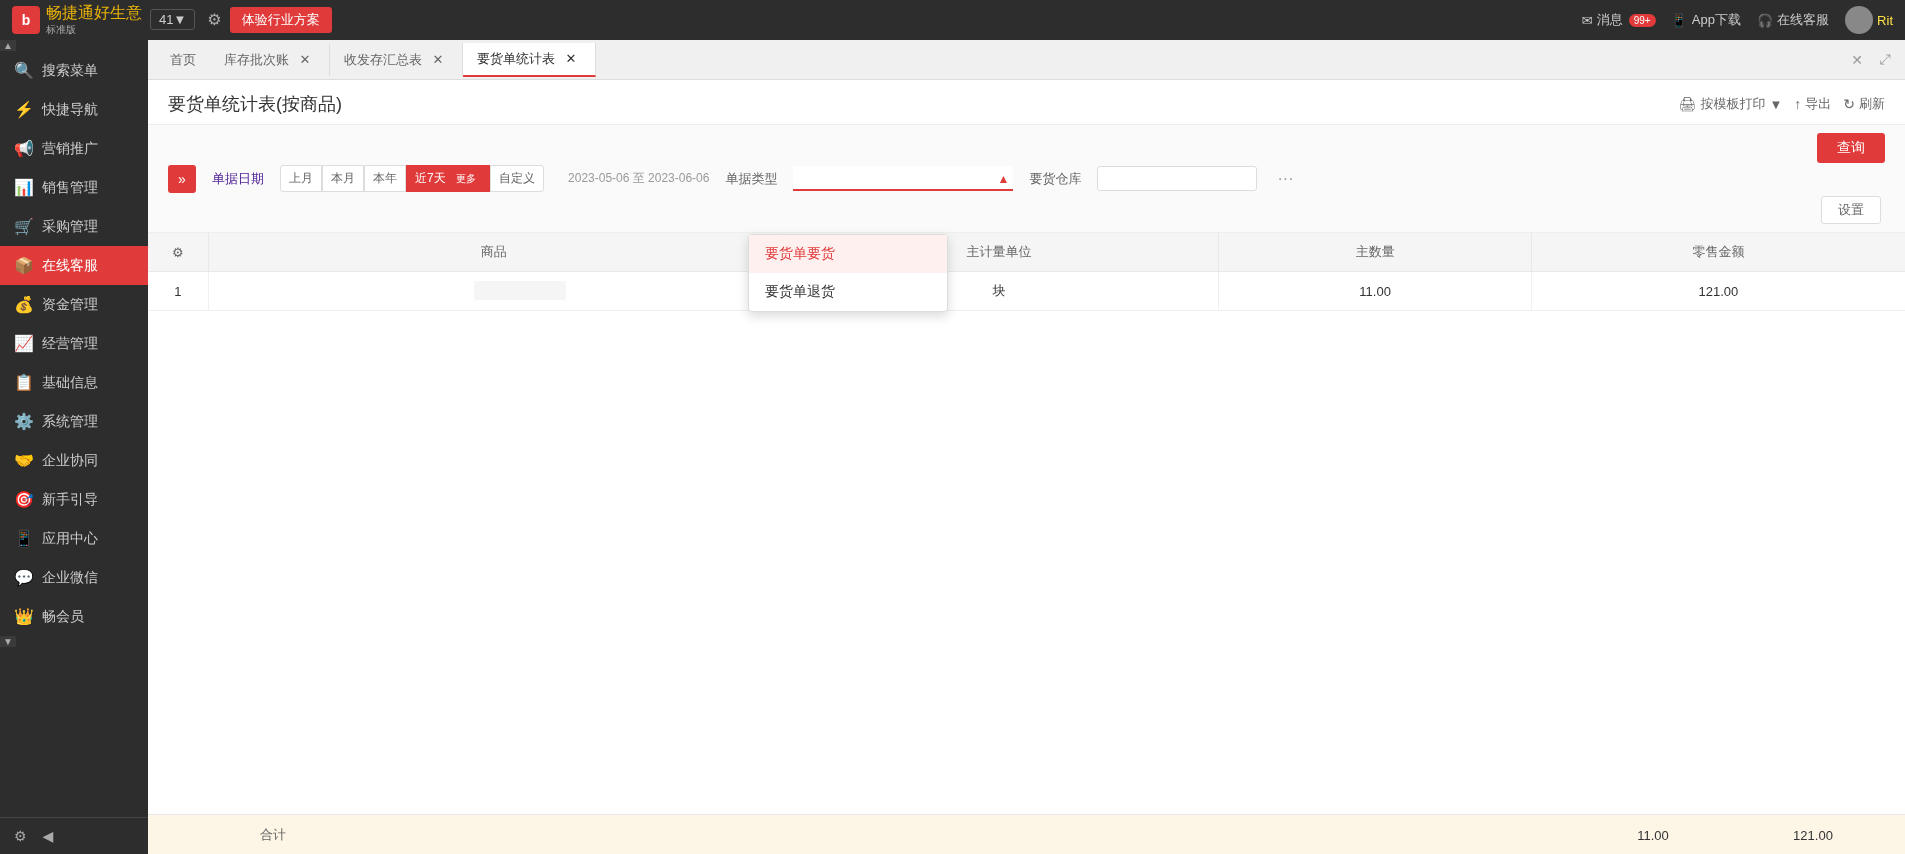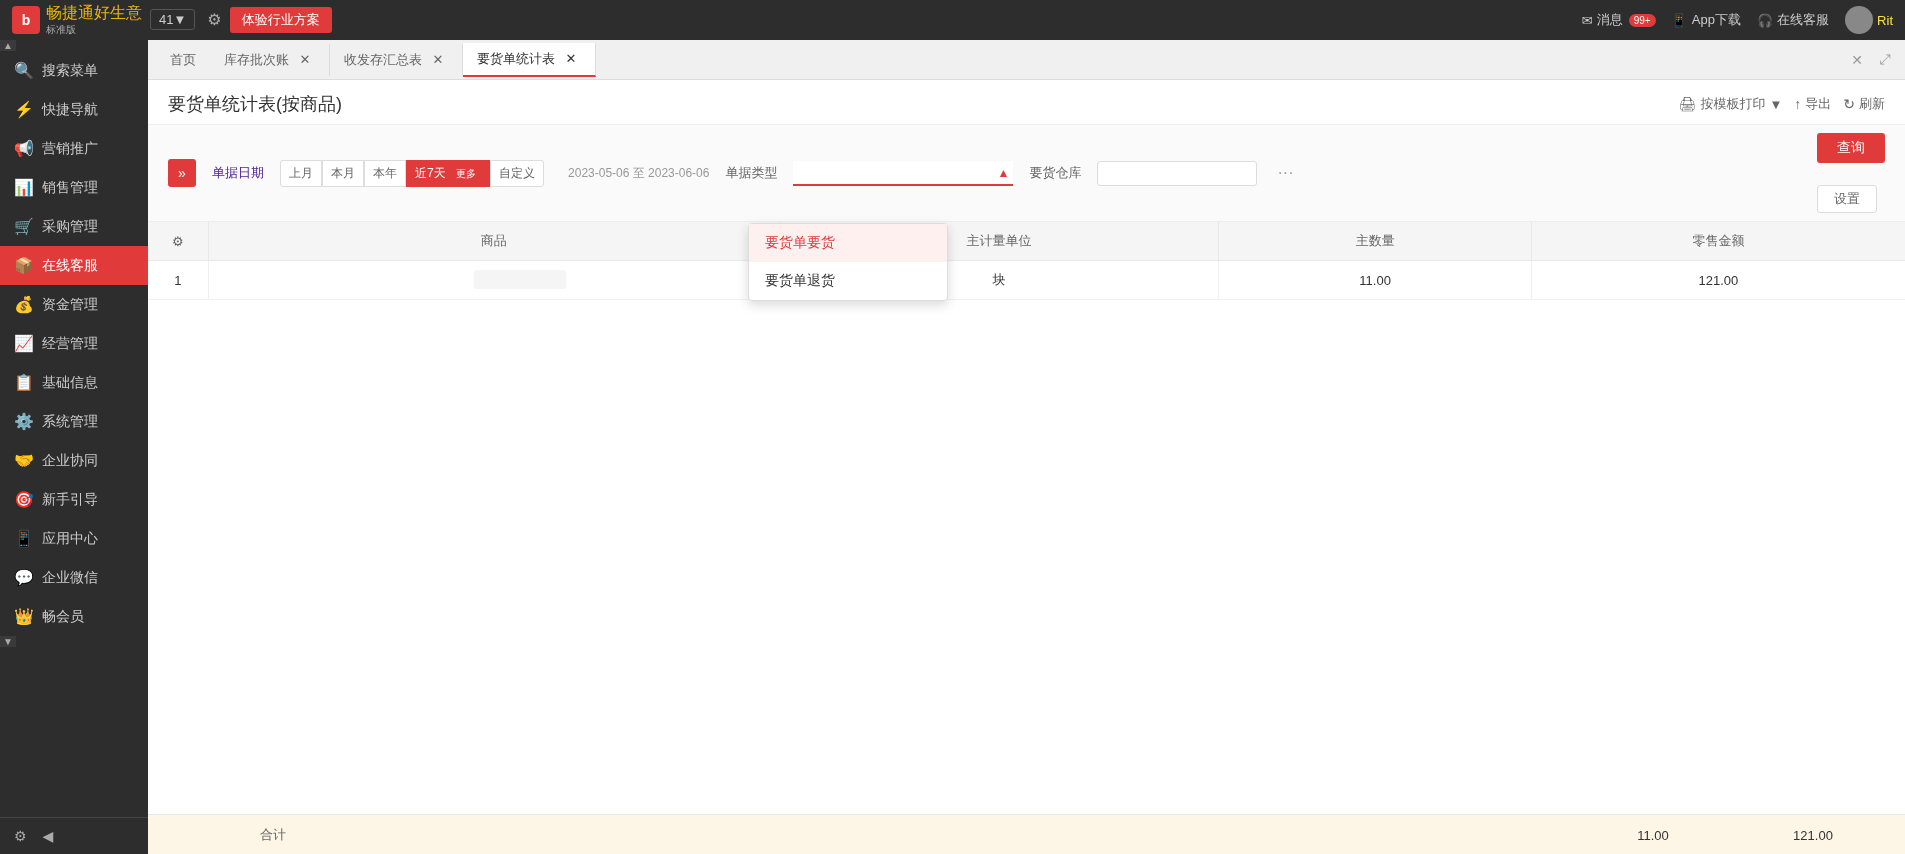--- a/index.html
+++ b/index.html
@@ -129,21 +129,21 @@
     .filter-type-input-wrap { position: relative; display: flex; align-items: center; }
     .filter-type-input { border: none; border-bottom: 2px solid #e03a3a; outline: none; padding: 4px 24px 4px 8px; font-size: 13px; width: 220px; background: white; }
     .filter-type-arrow { position: absolute; right: 4px; color: #e03a3a; font-size: 12px; cursor: pointer; }
     .filter-warehouse-label { font-size: 13px; color: #666; white-space: nowrap; }
     .filter-warehouse-input { border: 1px solid #ddd; border-radius: 3px; padding: 4px 8px; font-size: 13px; width: 160px; outline: none; }
     .filter-more-btn { color: #999; font-size: 16px; cursor: pointer; margin-left: 4px; }
     .query-btn { background: #e03a3a; color: white; border: none; border-radius: 3px; padding: 6px 20px; font-size: 14px; cursor: pointer; margin-left: auto; }
     .settings-filter-btn { border: 1px solid #ddd; background: white; border-radius: 3px; padding: 4px 16px; font-size: 13px; cursor: pointer; color: #666; margin-top: 18px; }
 
     
-    .filter-actions-col { display: flex; flex-direction: column; align-items: flex-start; gap: 4px; margin-left: auto; }
+    .filter-actions-col { display: flex; flex-direction: column; align-items: center; gap: 15px; margin-left: auto; }
 
     
     .dropdown-overlay {
       position: absolute;
       top: 100%;
       left: 600px;
       z-index: 100;
       background: white;
       border: 1px solid #ddd;
       border-radius: 4px;

